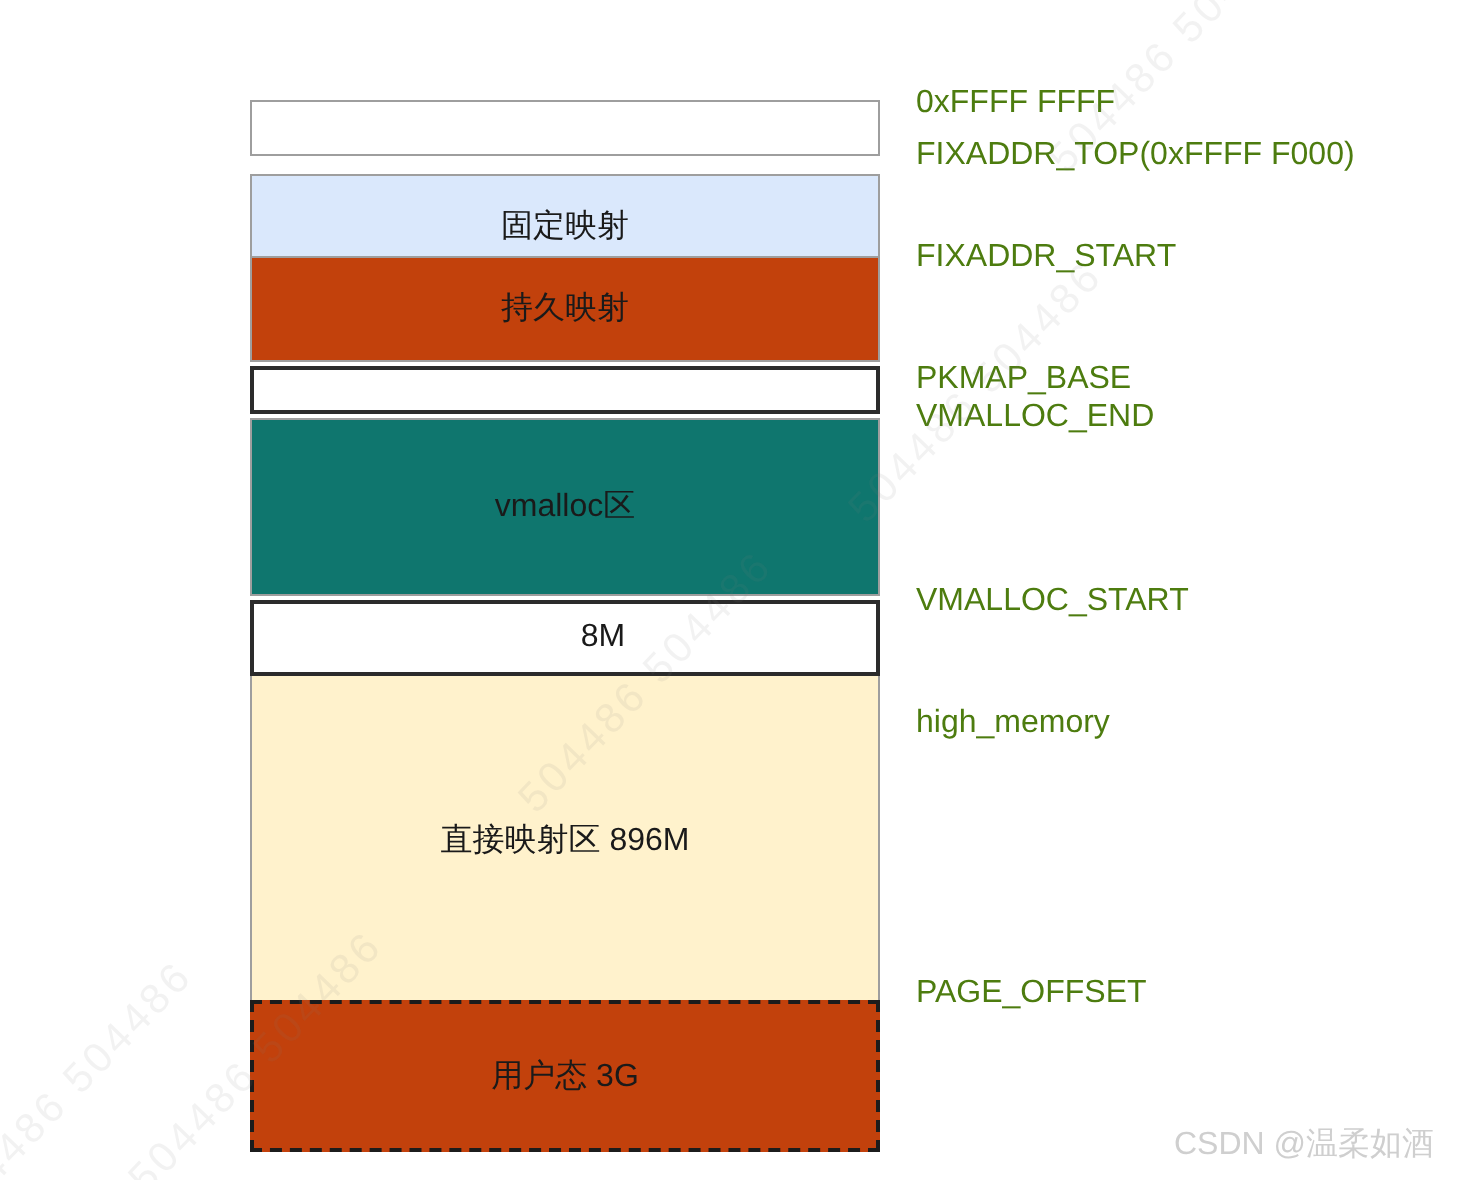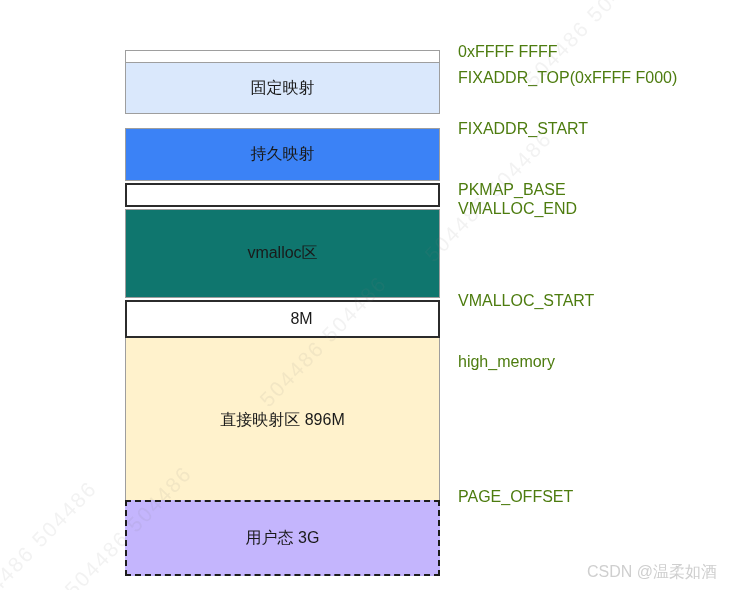--- a/index.html
+++ b/index.html
@@ -23,21 +23,21 @@
     align-items: center;
     justify-content: center;
     font-size: 16px;
     background: #ffffff;
   }
   .region .region-label { white-space: nowrap; }
   .region.emphasis { border: 2px solid #2b2b2b; z-index: 2; padding-left: 38px; }
   .region.dashed   { border: 2px dashed #1c1c1c; }
 
   .r0 { top: 50px;  height: 28px; }
-  .r1 { top: 62px;  height: 52px; }
+  .r1 { top: 87px;  height: 52px; }
   .r2 { top: 128px; height: 53px; }
   .r3 { top: 183px; height: 24px; }
   .r4 { top: 209px; height: 89px; }
   .r5 { top: 300px; height: 38px; }
   .r6 { top: 337px; height: 167px; }
   .r7 { top: 500px; height: 76px; }
 
   
   .addr {
     position: absolute;
@@ -87,39 +87,39 @@
 </style>
 </head>
 <body>
 
 <div class="region r0" style="background-color: rgb(255, 255, 255);"></div>
 
 <div class="region r1" style="background-color: rgb(218, 232, 252);">
   <span class="region-label">固定映射</span>
 </div>
 
-<div class="region r2" style="background-color: #3b82f6;">
+<div class="region r2" style="background-color: #c2410c;">
   <span class="region-label">持久映射</span>
 </div>
 
 <div class="region r3 emphasis" style="background-color: rgb(255, 255, 255);"></div>
 
 <div class="region r4" style="background-color: #0f766e;">
   <span class="region-label">vmalloc区</span>
 </div>
 
 <div class="region r5 emphasis" style="background-color: rgb(255, 255, 255);">
   <span class="region-label">8M</span>
 </div>
 
 <div class="region r6" style="background-color: rgb(255, 242, 204);">
   <span class="region-label">直接映射区 896M</span>
 </div>
 
-<div class="region r7 dashed" style="background-color: #c4b5fd;">
+<div class="region r7 dashed" style="background-color: #c2410c;">
   <span class="region-label">用户态 3G</span>
 </div>
 
 <div class="addr a0">0xFFFF FFFF</div>
 <div class="addr a1">FIXADDR_TOP(0xFFFF F000)</div>
 <div class="addr a2">FIXADDR_START</div>
 <div class="addr a3">PKMAP_BASE</div>
 <div class="addr a4">VMALLOC_END</div>
 <div class="addr a5">VMALLOC_START</div>
 <div class="addr a6">high_memory</div>

